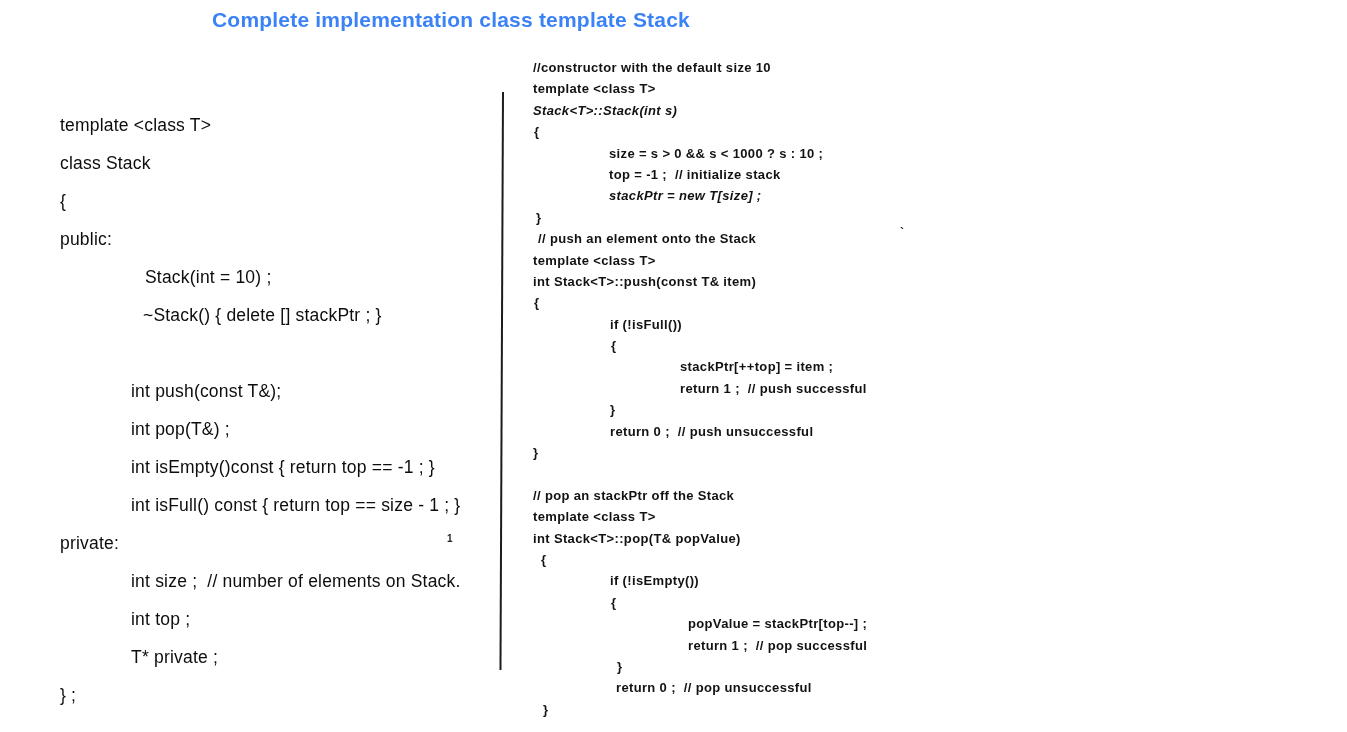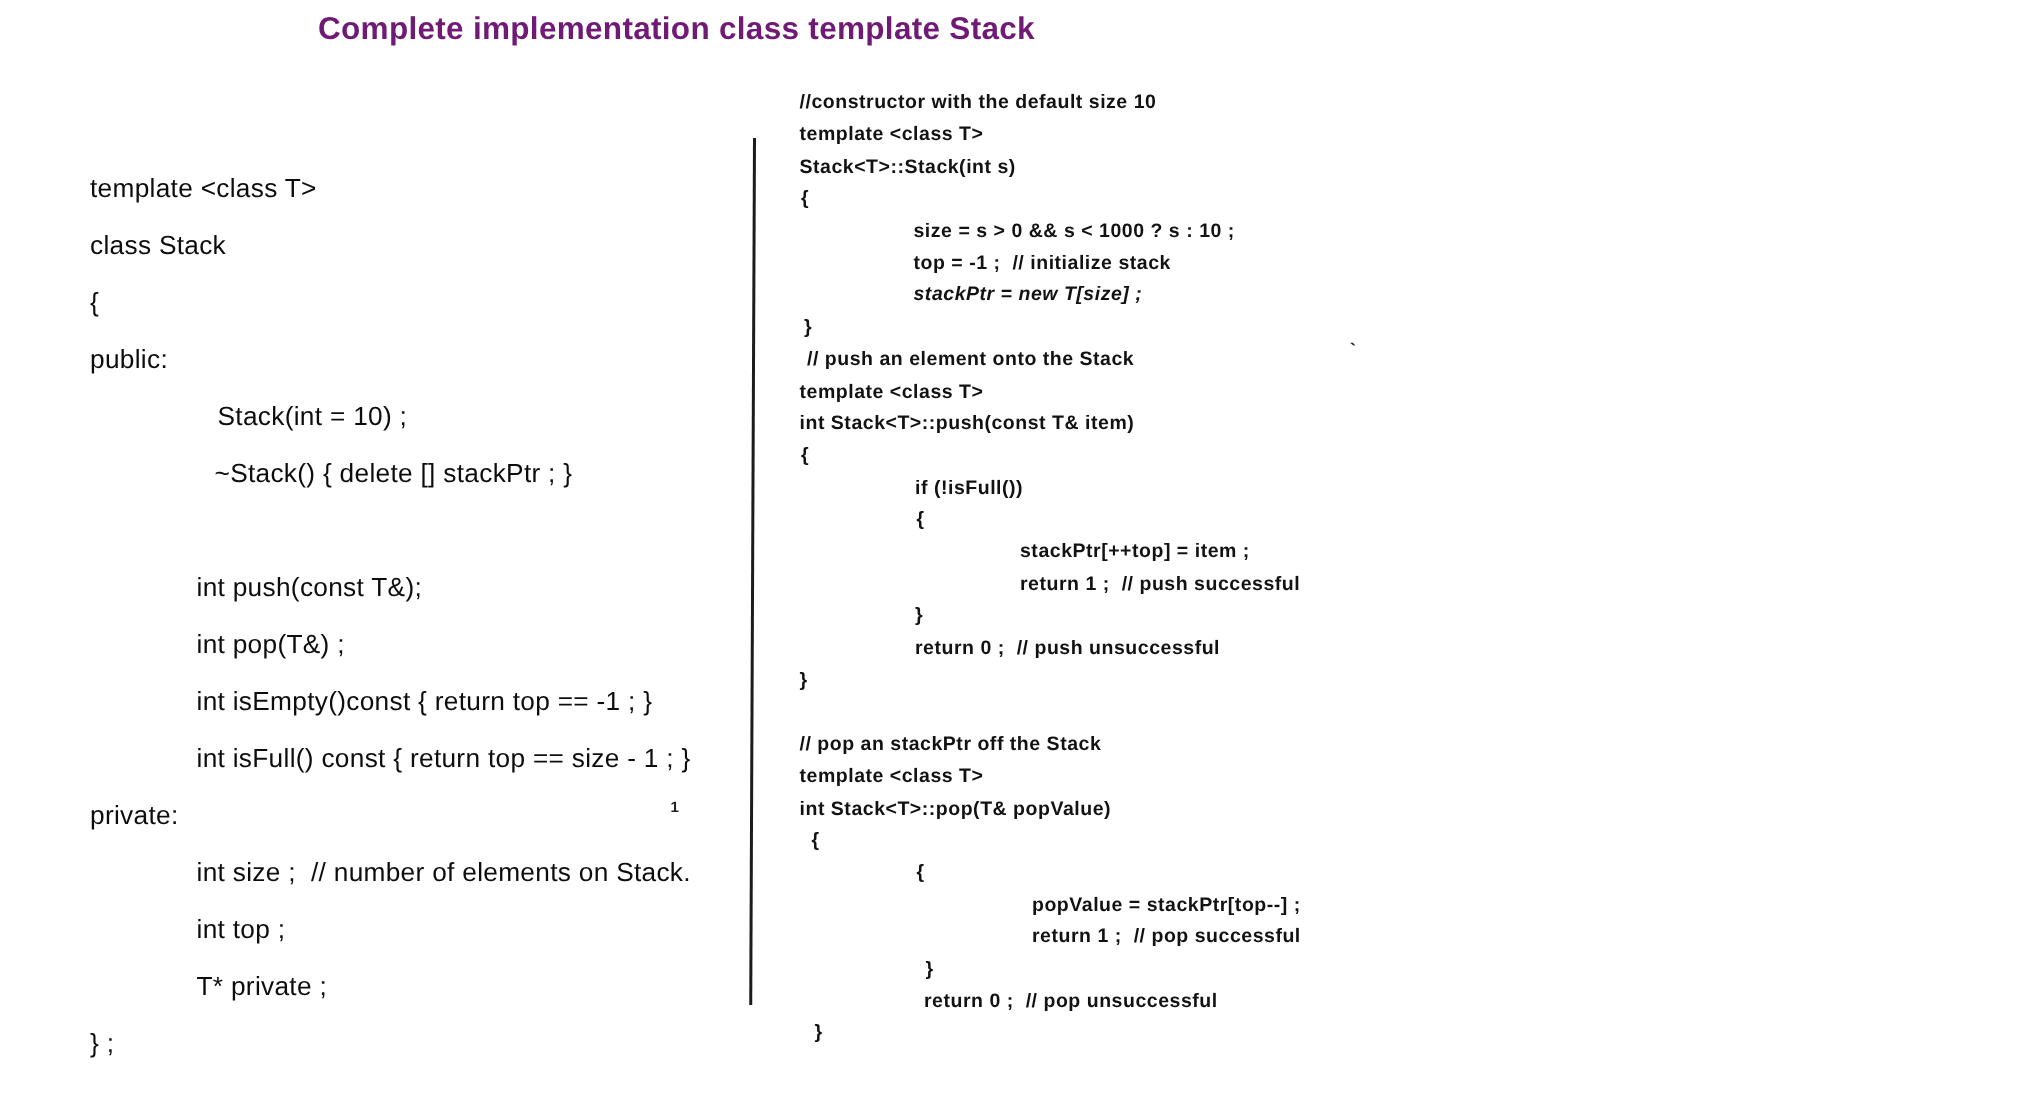--- a/index.html
+++ b/index.html
@@ -17,21 +17,21 @@
     color: #0d0d0d;
   }
   .title {
     position: absolute;
     left: 212px;
     top: 8px;
     margin: 0;
     font-size: 21px;
     font-weight: 700;
     letter-spacing: 0.2px;
-    color: #701a75;
+    color: #3b82f6;
     white-space: pre;
   }
   .col {
     position: absolute;
   }
   .col-left {
     left: 60px;
     top: 106px;
     width: 440px;
     font-size: 17.5px;
@@ -108,21 +108,21 @@
       <div class="code-line" style="padding-left: 71px;">int top ;</div>
       <div class="code-line" style="padding-left: 71px;">T* private ;</div>
       <div class="code-line" style="padding-left: 0px;">} ;</div>
     </div>
 
   <div class="divider"></div>
 
   <div class="col col-right">
       <div class="code-line" style="padding-left: 0px;">//constructor with the default size 10</div>
       <div class="code-line" style="padding-left: 0px;">template &lt;class T&gt;</div>
-      <div class="code-line" style="padding-left: 0px;">Stack&lt;T&gt;::Stack(int s)</div>
+      <div class="code-line" style="padding-left: 0px; font-style: italic;">Stack&lt;T&gt;::Stack(int s)</div>
       <div class="code-line" style="padding-left: 1px;">{</div>
       <div class="code-line" style="padding-left: 76px;">size = s &gt; 0 &amp;&amp; s &lt; 1000 ? s : 10 ;</div>
       <div class="code-line" style="padding-left: 76px;">top = -1 ;  // initialize stack</div>
       <div class="code-line" style="padding-left: 76px; font-style: italic;">stackPtr = new T[size] ;</div>
       <div class="code-line" style="padding-left: 3px;">}</div>
       <div class="code-line" style="padding-left: 5px;">// push an element onto the Stack</div>
       <div class="code-line" style="padding-left: 0px;">template &lt;class T&gt;</div>
       <div class="code-line" style="padding-left: 0px;">int Stack&lt;T&gt;::push(const T&amp; item)</div>
       <div class="code-line" style="padding-left: 1px;">{</div>
       <div class="code-line" style="padding-left: 77px;">if (!isFull())</div>
@@ -130,20 +130,21 @@
       <div class="code-line" style="padding-left: 147px;">stackPtr[++top] = item ;</div>
       <div class="code-line" style="padding-left: 147px;">return 1 ;  // push successful</div>
       <div class="code-line" style="padding-left: 77px;">}</div>
       <div class="code-line" style="padding-left: 77px;">return 0 ;  // push unsuccessful</div>
       <div class="code-line" style="padding-left: 0px;">}</div>
       <div class="code-line" style="padding-left: 0px;">&nbsp;</div>
       <div class="code-line" style="padding-left: 0px;">// pop an stackPtr off the Stack</div>
       <div class="code-line" style="padding-left: 0px;">template &lt;class T&gt;</div>
       <div class="code-line" style="padding-left: 0px;">int Stack&lt;T&gt;::pop(T&amp; popValue)</div>
       <div class="code-line" style="padding-left: 8px;">{</div>
+      <div class="code-line" style="padding-left: 77px;">if (!isEmpty())</div>
       <div class="code-line" style="padding-left: 78px;">{</div>
       <div class="code-line" style="padding-left: 155px;">popValue = stackPtr[top--] ;</div>
       <div class="code-line" style="padding-left: 155px;">return 1 ;  // pop successful</div>
       <div class="code-line" style="padding-left: 84px;">}</div>
       <div class="code-line" style="padding-left: 83px;">return 0 ;  // pop unsuccessful</div>
       <div class="code-line" style="padding-left: 10px;">}</div>
     </div>
 
   <span class="artifact artifact-1">1</span>
 

